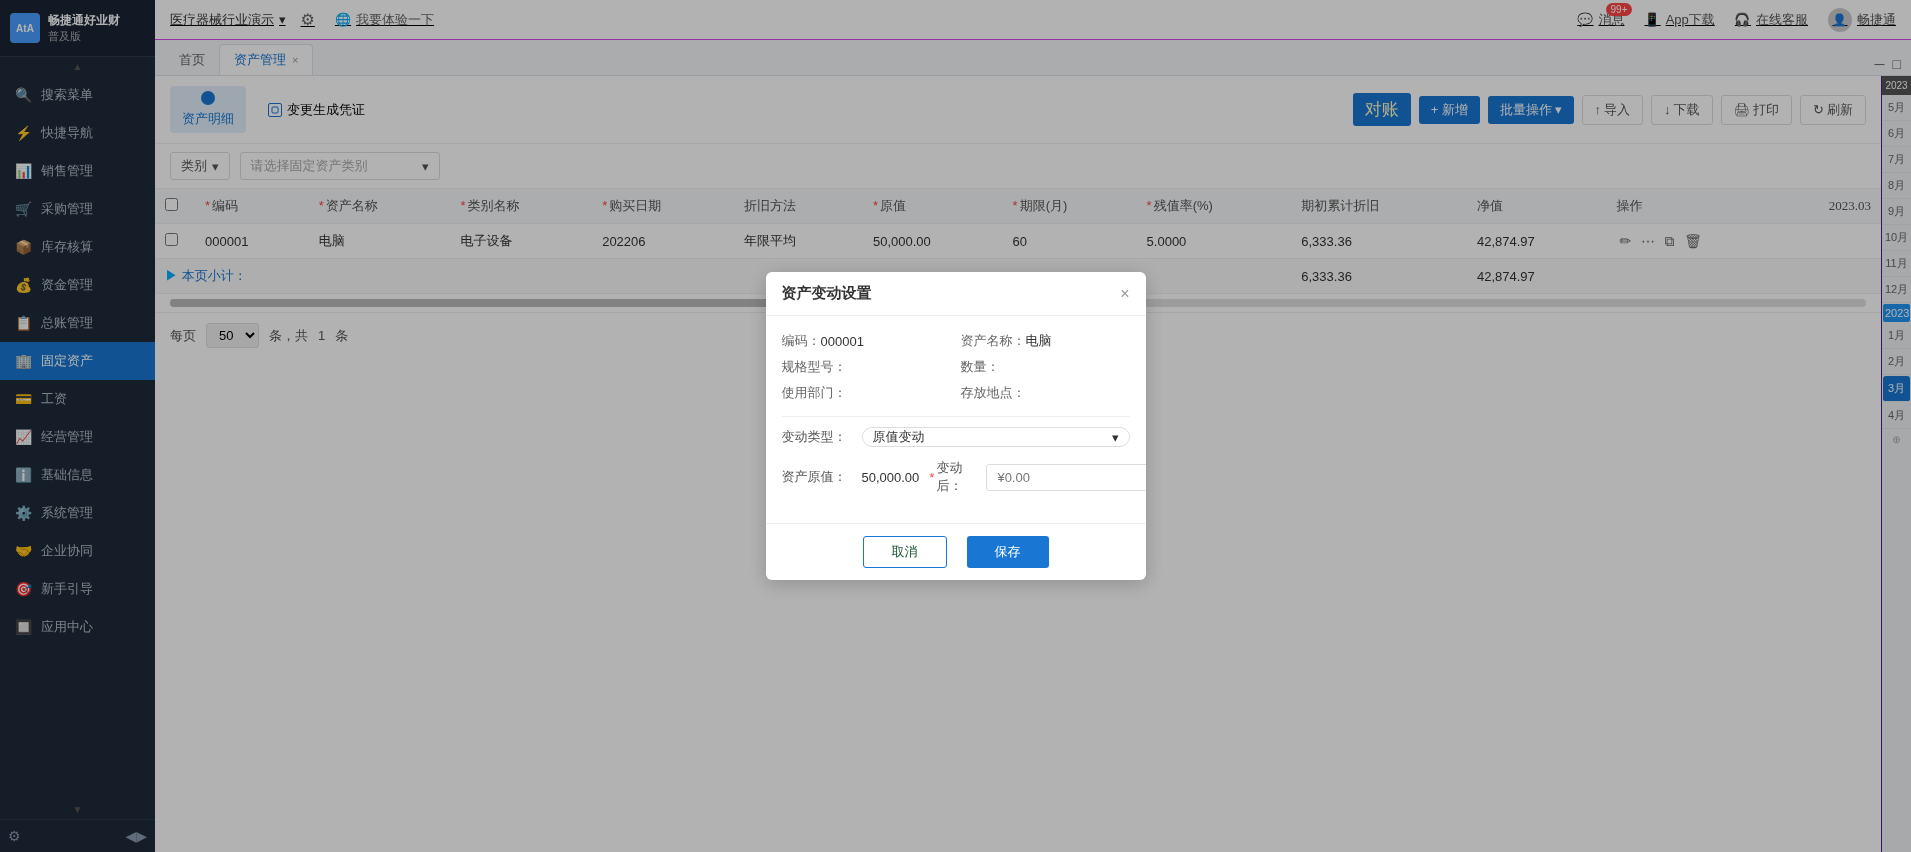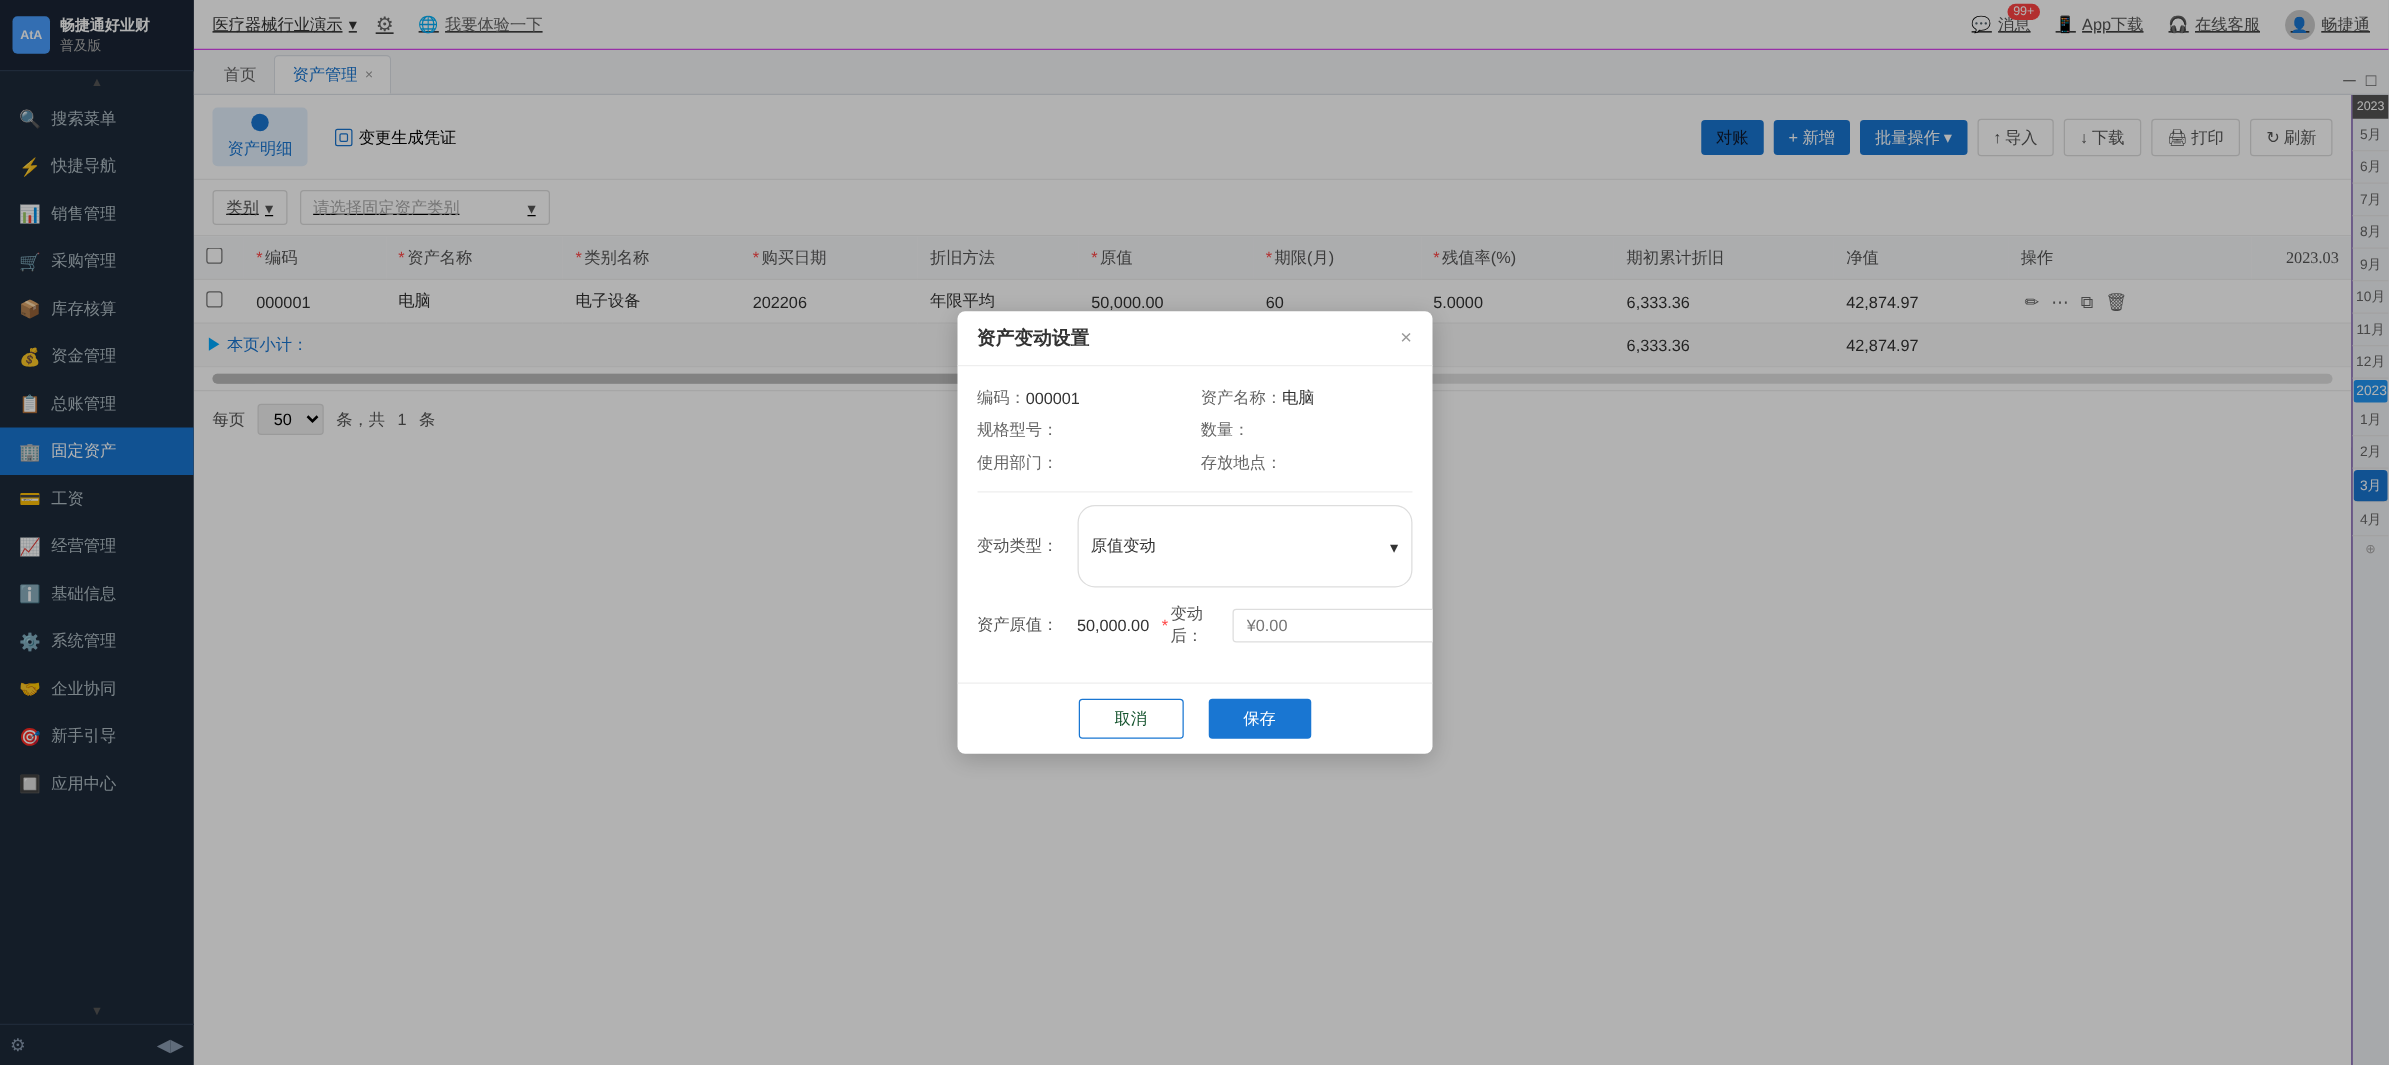--- a/index.html
+++ b/index.html
@@ -45,27 +45,27 @@
 
     
     .page-content { flex: 1; background: white; overflow: auto; position: relative; }
 
     
     .page-toolbar { display: flex; align-items: center; padding: 10px 15px; gap: 10px; border-bottom: 1px solid #eee; background: white; }
     .toolbar-tab { display: flex; align-items: center; gap: 5px; padding: 5px 12px; border-radius: 4px; cursor: pointer; font-size: 13px; }
     .toolbar-tab.active { background: #e3f0fd; color: #1976d2; flex-direction: column; }
     .toolbar-tab-icon { width: 14px; height: 14px; border-radius: 50%; background: #1976d2; display: flex; align-items: center; justify-content: center; }
     .toolbar-right { margin-left: auto; display: flex; align-items: center; gap: 8px; }
-    .btn-reconcile { background: #1976d2; color: #0f172a; border: none; padding: 5px 12px; border-radius: 3px; cursor: pointer; font-size: 13px; }
+    .btn-reconcile { background: #1976d2; color: #fef9c3; border: none; padding: 5px 12px; border-radius: 3px; cursor: pointer; font-size: 17px; }
     .btn-new { background: #1976d2; color: white; border: none; padding: 5px 12px; border-radius: 3px; cursor: pointer; font-size: 13px; display: flex; align-items: center; gap: 3px; }
     .btn-batch { background: #1976d2; color: white; border: none; padding: 5px 12px; border-radius: 3px; cursor: pointer; font-size: 13px; display: flex; align-items: center; gap: 3px; }
     .btn-outline { background: white; color: #555; border: 1px solid #ddd; padding: 5px 12px; border-radius: 3px; cursor: pointer; font-size: 13px; display: flex; align-items: center; gap: 3px; }
 
     
-    .filter-bar { display: flex; align-items: center; padding: 8px 15px; gap: 10px; border-bottom: 1px solid #eee; background: white; text-decoration: underline; }
+    .filter-bar { display: flex; align-items: center; padding: 8px 15px; gap: 10px; border-bottom: 1px solid #eee; background: white; }
     .filter-select { display: flex; align-items: center; gap: 5px; padding: 4px 10px; border: 1px solid #ddd; border-radius: 3px; font-size: 13px; color: #555; cursor: pointer; }
     .filter-select-wide { min-width: 200px; }
 
     
     .table-container { overflow-x: auto; background: white; }
     table { width: 100%; border-collapse: collapse; }
     th { background: #f7f8fa; color: #555; font-weight: 500; padding: 8px 10px; text-align: left; border-bottom: 1px solid #eee; font-size: 13px; white-space: nowrap; }
     td { padding: 8px 10px; border-bottom: 1px solid #f0f0f0; color: #333; font-size: 13px; white-space: nowrap; }
     .required-star { color: #ff4444; margin-right: 2px; }
     .subtotal-row td { background: #f9f9f9; font-weight: 500; }
@@ -91,21 +91,21 @@
     .modal-title { font-size: 15px; font-weight: 600; color: #333; }
     .modal-close { color: #999; cursor: pointer; font-size: 16px; }
     .modal-body { padding: 16px; }
     .info-grid { display: grid; grid-template-columns: 1fr 1fr; gap: 8px 10px; margin-bottom: 14px; }
     .info-item { display: flex; align-items: center; font-size: 13px; }
     .info-label { color: #666; white-space: nowrap; }
     .info-value { color: #333; font-weight: 500; }
     .divider { border: none; border-top: 1px solid #eee; margin: 10px 0; }
     .form-row { display: flex; align-items: center; margin-bottom: 12px; }
     .form-label { color: #555; font-size: 13px; width: 80px; flex-shrink: 0; }
-    .form-select { display: flex; align-items: center; gap: 5px; padding: 23px 10px; border: 1px solid #ddd; border-radius: 14px; font-size: 13px; color: #333; cursor: pointer; flex: 1; }
+    .form-select { display: flex; align-items: center; gap: 5px; padding: 0 10px; border: 1px solid #ddd; border-radius: 14px; font-size: 13px; color: #333; cursor: pointer; flex: 1; }
     .form-input-required { padding: 5px 10px; border: 1px solid #ddd; border-radius: 3px; font-size: 13px; color: #999; flex: 1; }
     .modal-footer { display: flex; justify-content: center; gap: 20px; padding: 12px 16px; border-top: 1px solid #eee; }
     .btn-cancel { background: white; color: #14532d; border: 1px solid #1976d2; padding: 6px 28px; border-radius: 3px; cursor: pointer; font-size: 13px; }
     .btn-save { background: #1976d2; color: white; border: none; padding: 6px 28px; border-radius: 3px; cursor: pointer; font-size: 13px; }
   </style>
 </head>
 <body>
 
 <div class="sidebar">
   <div class="sidebar-header">

